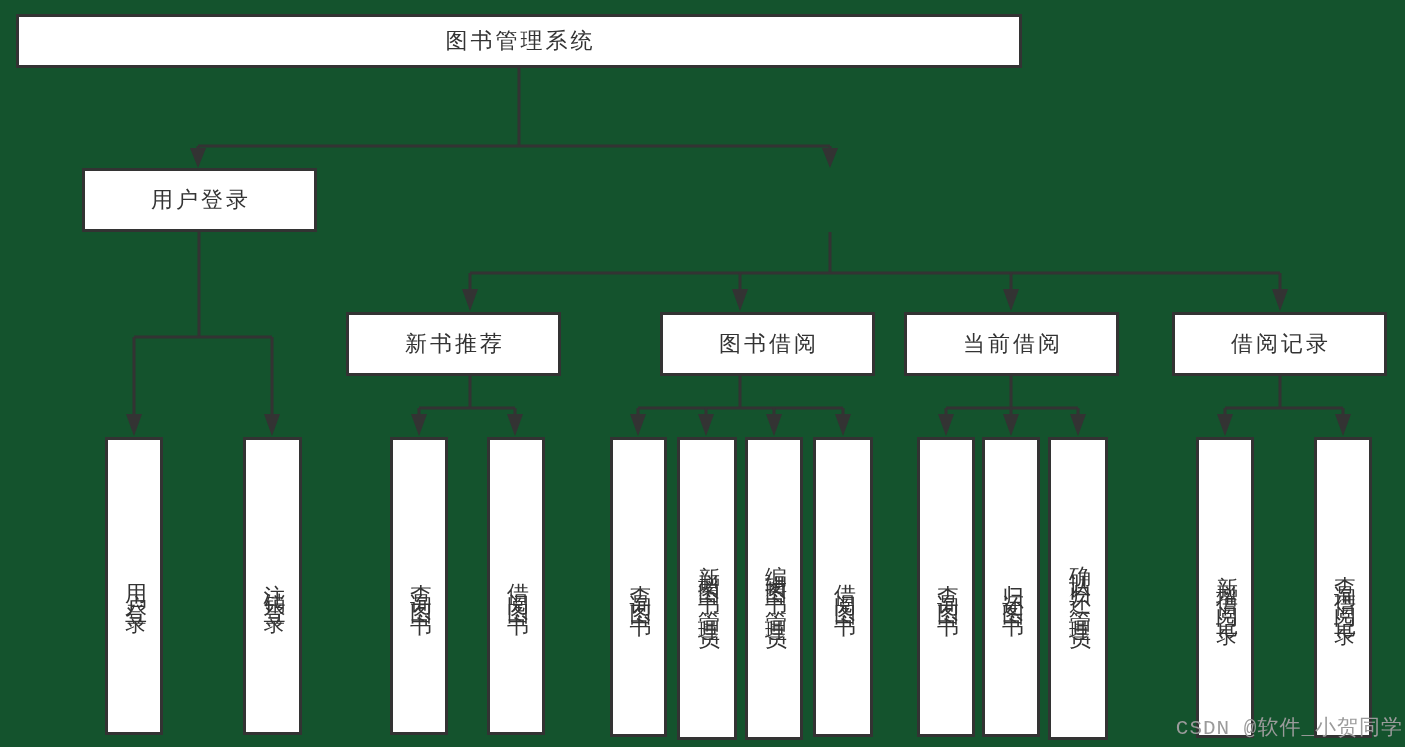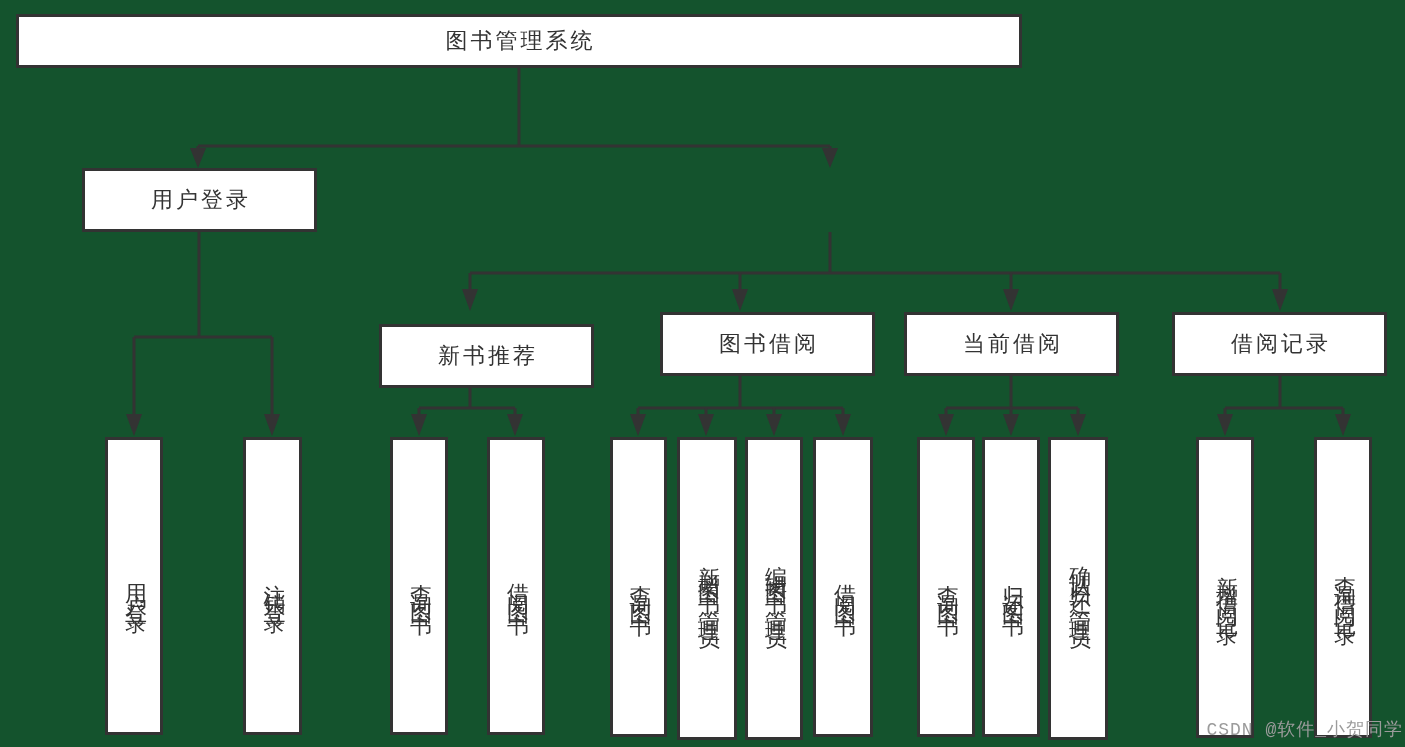--- a/index.html
+++ b/index.html
@@ -21,21 +21,21 @@
   .vbox{
     position:absolute;z-index:2;box-sizing:border-box;
     background:#ffffff;border:3px solid #333333;
     display:flex;align-items:center;justify-content:center;
     writing-mode:vertical-lr;text-orientation:mixed;
     font-size:22px;letter-spacing:10px;color:#333333;
     line-height:1;
   }
   .watermark{
     position:absolute;right:2px;bottom:6px;z-index:3;
-    font-size:18px;letter-spacing:1px;color:#9b9b9b;
+    font-size:21px;letter-spacing:1px;color:#9b9b9b;
     white-space:nowrap;
   }
 </style>
 </head>
 <body>
 
 <div class="stage">
 
   <svg class="connectors" width="1405" height="747" viewBox="0 0 1405 747" aria-hidden="true">
     <g stroke="#333333" stroke-width="3" fill="none">
@@ -100,21 +100,21 @@
       <polygon points="1070,414 1086,414 1078,436"></polygon>
       <polygon points="1217,414 1233,414 1225,436"></polygon>
       <polygon points="1335,414 1351,414 1343,436"></polygon>
     </g>
   </svg>
 
   <div class="hbox" style="left:16px;top:14px;width:1006px;height:54px;">图书管理系统</div>
 
   <div class="hbox" style="left:82px;top:168px;width:235px;height:64px;">用户登录</div>
 
-  <div class="hbox" style="left:379px;top:312px;width:215px;height:64px;margin-top:12px;">新书推荐</div>
+  <div class="hbox" style="left:346px;top:312px;width:215px;height:64px;">新书推荐</div>
   <div class="hbox" style="left:632px;top:312px;width:215px;height:64px;margin-left:28px;">图书借阅</div>
   <div class="hbox" style="left:904px;top:312px;width:215px;height:64px;">当前借阅</div>
   <div class="hbox" style="left:1172px;top:312px;width:215px;height:64px;">借阅记录</div>
 
   <div class="vbox" style="left:105px;top:437px;width:58px;height:298px;">用户登录</div>
   <div class="vbox" style="left:243px;top:437px;width:59px;height:298px;">注销登录</div>
 
   <div class="vbox" style="left:390px;top:437px;width:58px;height:298px;">查询图书</div>
   <div class="vbox" style="left:487px;top:437px;width:58px;height:298px;">借阅图书</div>
 

